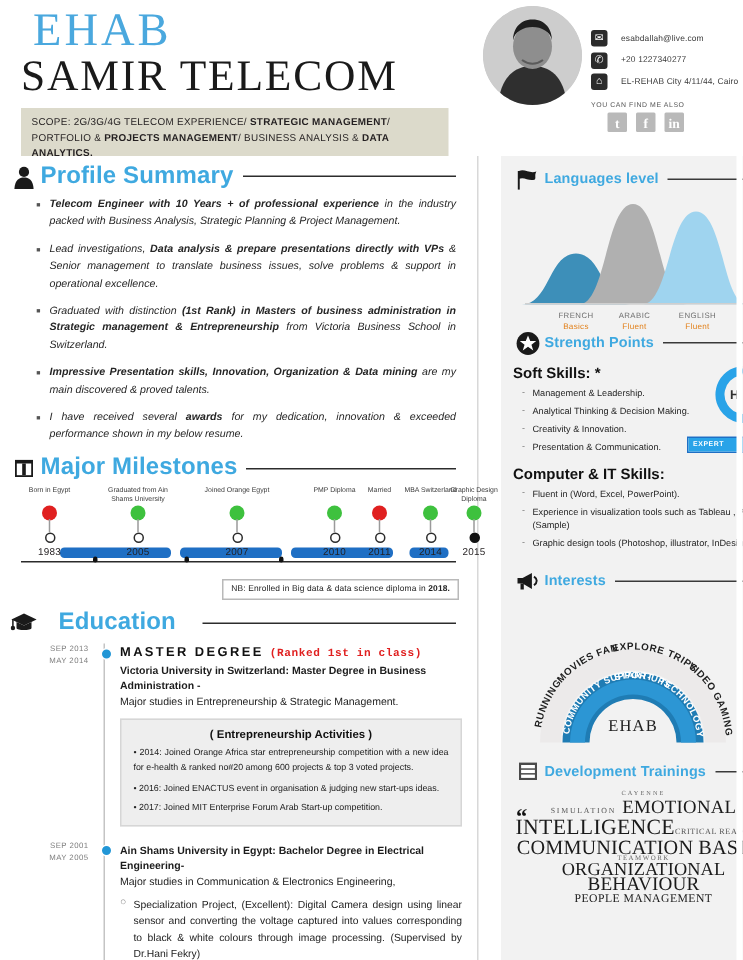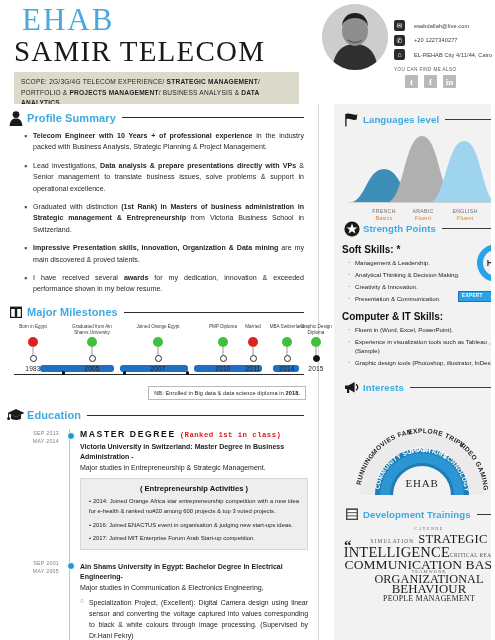--- a/index.html
+++ b/index.html
@@ -55,31 +55,31 @@
 
   
   .col-left{position:absolute;left:0;top:104px;width:318px;height:536px;background:#fff;}
   .col-right{position:absolute;left:334px;top:104px;width:190px;height:536px;background:#f2f2f2;}
   .divider{position:absolute;left:318px;top:104px;width:1px;height:536px;background:#d8d8d8;}
 
   
   .sec{display:flex;align-items:center;padding:0;}
   .sec-ico{width:19px;height:19px;flex:0 0 auto;display:flex;align-items:center;justify-content:center;}
   .sec-title{
-    color:#3fa9e0;font-size:11px;font-weight:bold;letter-spacing:.1px;
+    color:#3fa9e0;font-size:16px;font-weight:bold;letter-spacing:.1px;
     margin:0 6px 0 2px;white-space:nowrap;
   }
   .sec-rule{flex:1 1 auto;height:1.4px;background:#2c2c2c;}
   .sec-rule.thin{height:1px;background:#3a3a3a;}
 
   
   .bullets{margin:4px 0 0 0;padding:0 14px 0 24px;}
   .bl{display:flex;margin-bottom:7px;}
   .bl-dot{width:9px;flex:0 0 auto;color:#555;font-size:9px;line-height:11px;}
-  .bl-txt{font-size:7.1px;line-height:11.4px;color:#262626;text-align:justify;}
+  .bl-txt{font-size:7.1px;line-height:11.4px;color:#262626;text-align:justify;font-style:italic;}
   .bl-txt b{font-weight:bold;}
 
   
   .miles{position:relative;height:78px;margin:2px 10px 0 8px;}
   .axis{position:absolute;left:6px;right:4px;top:50px;height:1.4px;background:#2b2b2b;}
   .mnode{position:absolute;top:0;transform:translateX(-50%);text-align:center;width:46px;}
   .mlabel{font-size:4.6px;line-height:6px;color:#3a3a3a;height:13px;}
   .pin{width:10px;height:10px;border-radius:50%;margin:0 auto;position:relative;}
   .pin:after{content:"";position:absolute;left:50%;top:9px;width:1px;height:9px;
     background:#9a9a9a;transform:translateX(-50%);}
@@ -295,21 +295,21 @@
       <div class="mnode" style="left:308px;">
         <div class="mlabel">Graphic Design Diploma</div>
         <div class="pin green"></div>
         <div class="ring solid"></div>
         <div class="myear">2015</div>
       </div>
 
       <div class="nb"><span>NB: Enrolled in Big data &amp; data science diploma in </span><b>2018.</b></div>
     </div>
 
-    <div class="sec" style="margin:4px 14px 0 6px;">
+    <div class="sec" style="margin:4px 14px 0 6px;gap:12px;">
       <span class="sec-ico">
         <svg width="18" height="14" viewBox="0 0 18 14">
           <path d="M9 1 L17.4 5 L9 9 L0.6 5 Z" fill="#1a1a1a"></path>
           <path d="M4 6.6 L4 10.6 C4 12.4 14 12.4 14 10.6 L14 6.6 L9 9 Z" fill="#1a1a1a"></path>
           <circle cx="1.6" cy="10.6" r="1.5" fill="#1a1a1a"></circle>
           <rect x="1.1" y="5" width="1" height="5.4" fill="#1a1a1a"></rect>
         </svg>
       </span>
       <span class="sec-title">Education</span>
       <span class="sec-rule"></span>
@@ -510,21 +510,21 @@
         <span class="sec-rule thin"></span>
       </div>
 
       <div class="dev">
         <span class="quote" style="left:2px;top:10px;">“</span>
         <span class="quote" style="right:2px;bottom:8px;">”</span>
         <div class="wc">
           <div style="font-size:4.2px;letter-spacing:1.4px;color:#666;">CAYENNE</div>
           <div style="margin-top:-1px;">
             <span style="font-size:5.2px;letter-spacing:1.2px;color:#555;">SIMULATION</span>
-            <span style="font-size:12.5px;letter-spacing:.2px;">STRATEGIC</span>
+            <span style="font-size:12.5px;letter-spacing:.2px;">EMOTIONAL</span>
           </div>
           <div style="margin-top:-2px;">
             <span style="font-size:14.5px;letter-spacing:.2px;">INTELLIGENCE</span><span style="font-size:5.4px;letter-spacing:.4px;color:#555;">CRITICAL REASONING</span>
           </div>
           <div style="font-size:13.5px;letter-spacing:.1px;margin-top:-3px;">COMMUNICATION BASICS</div>
           <div style="font-size:4.6px;letter-spacing:1px;color:#666;margin-top:-1px;">TEAMWORK</div>
           <div style="font-size:12.2px;letter-spacing:.1px;margin-top:-2px;">ORGANIZATIONAL</div>
           <div style="font-size:12.8px;letter-spacing:.1px;margin-top:-3px;">BEHAVIOUR</div>
           <div style="font-size:7.8px;letter-spacing:.3px;margin-top:-1px;">PEOPLE MANAGEMENT</div>
         </div>

